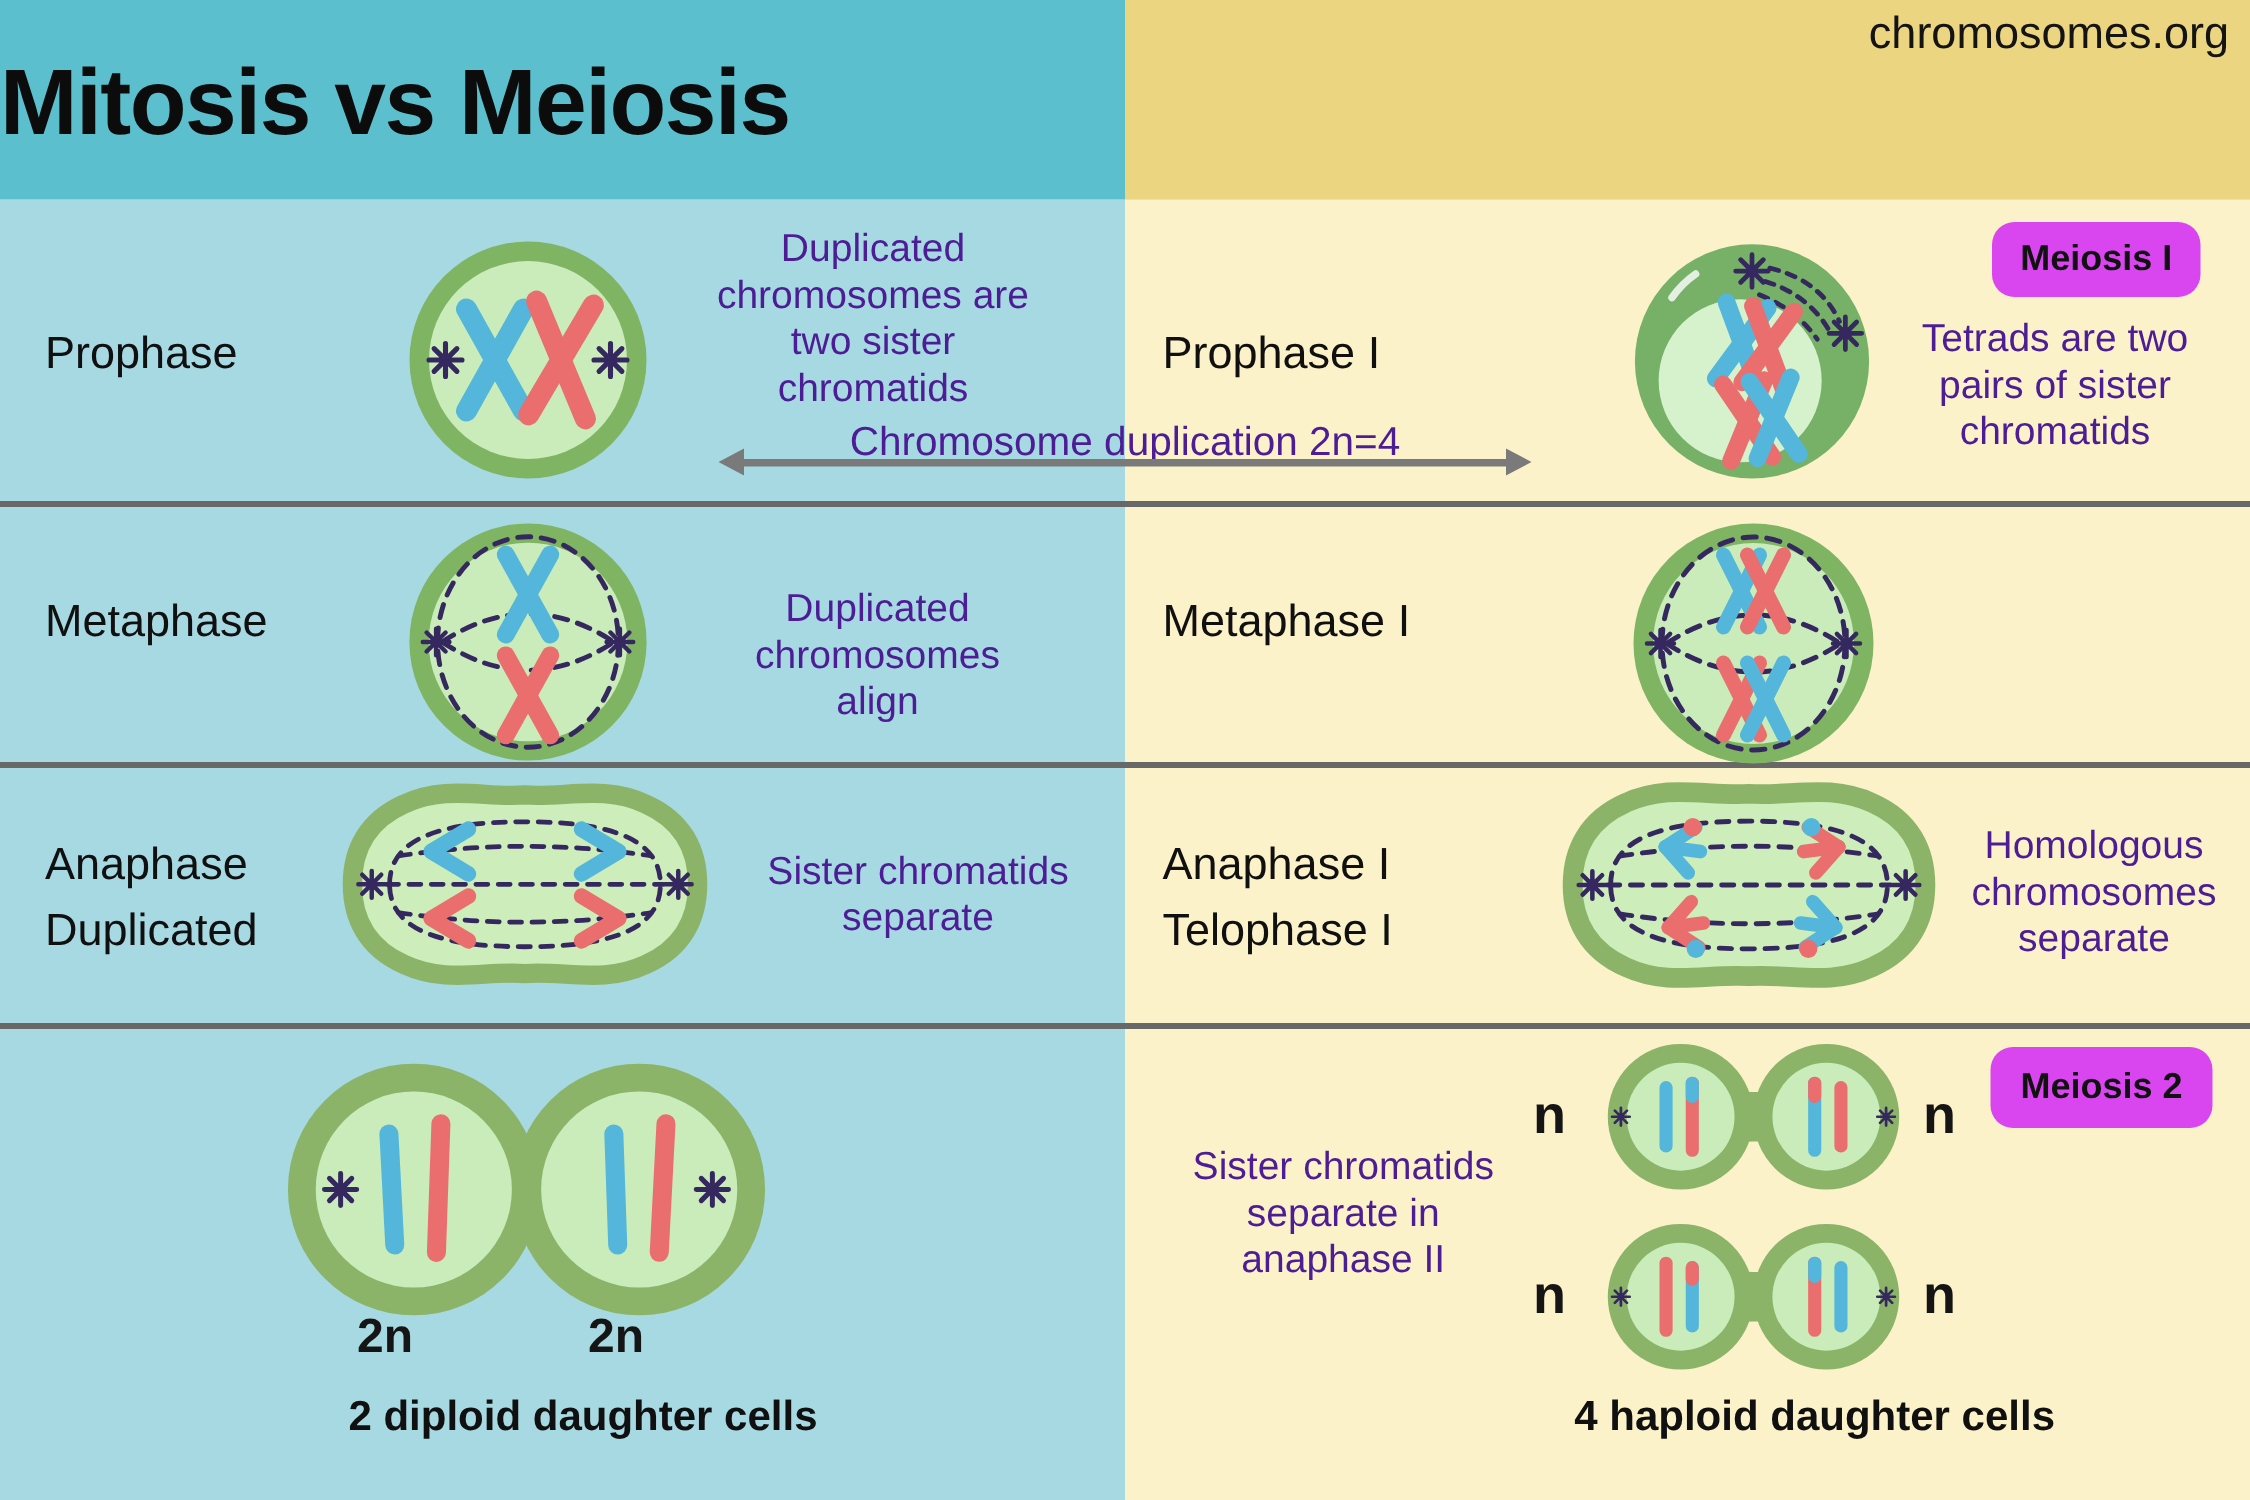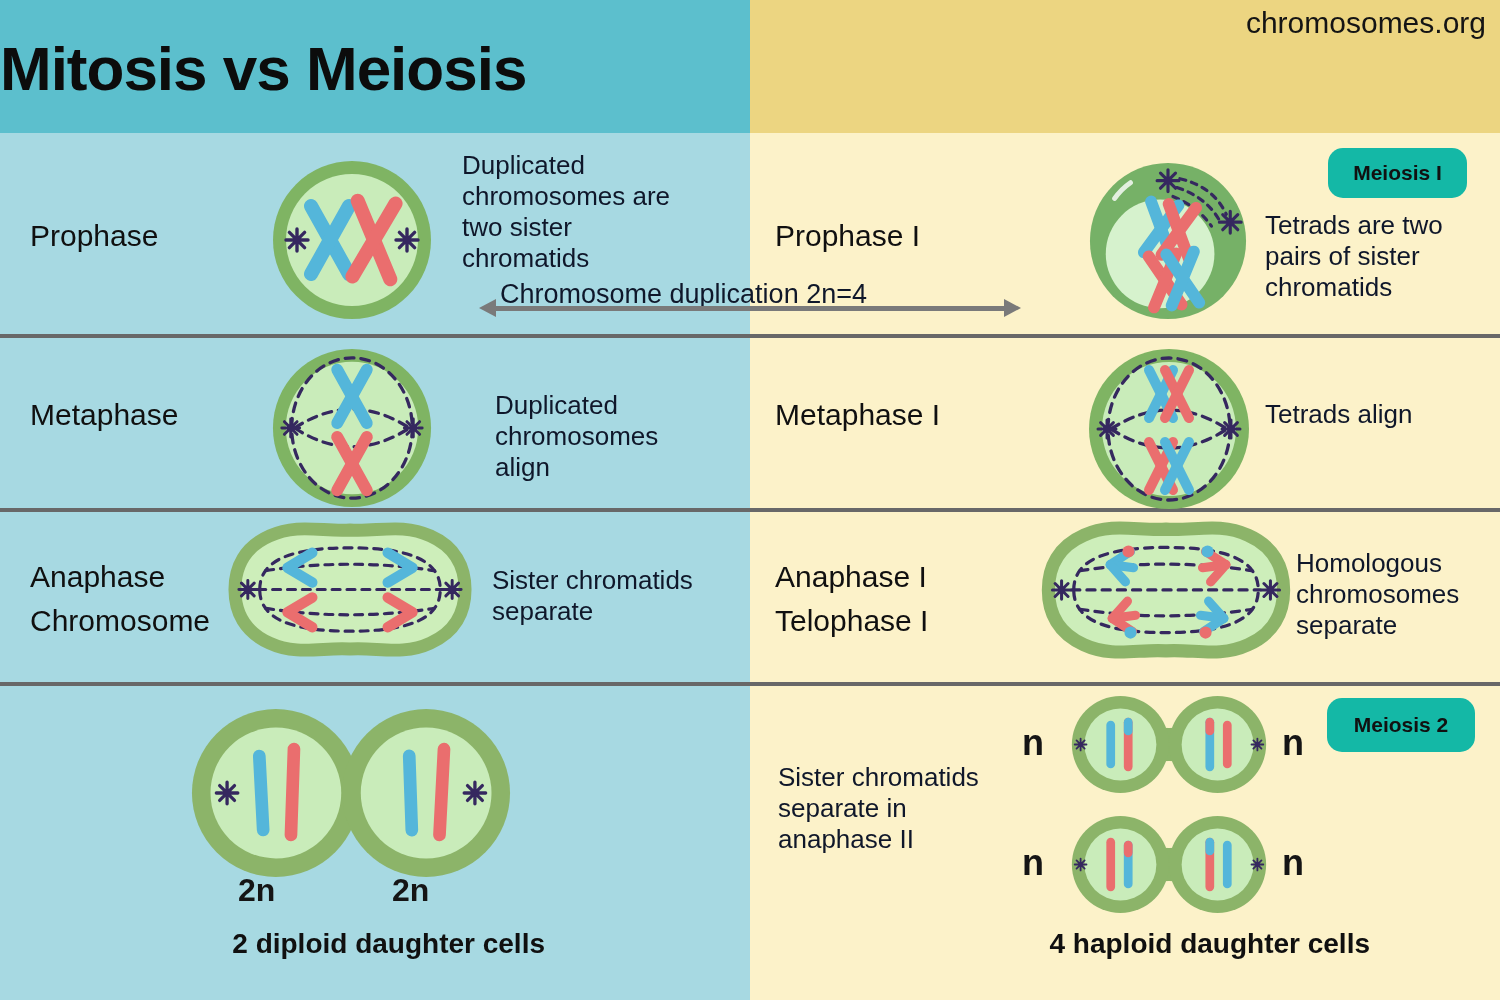--- a/index.html
+++ b/index.html
@@ -11,22 +11,22 @@
   .abs{position:absolute;}
   
   .bg-left{left:0;top:133px;width:750px;height:867px;background:#a7d9e2;}
   .bg-right{left:750px;top:133px;width:750px;height:867px;background:#fcf2c9;}
   .hdr-left{left:0;top:0;width:750px;height:133px;background:#5cbfcd;}
   .hdr-right{left:750px;top:0;width:750px;height:133px;background:#ecd581;}
   .page-title{left:0;top:33px;width:1500px;text-align:left;font-size:62px;font-weight:800;letter-spacing:-1px;color:#0c0c0c;}
   .site{right:14px;top:6px;font-size:30px;color:#141414;}
   .divider{left:0;width:1500px;height:4px;background:#686868;}
   .phase-label{font-size:30px;font-weight:400;color:#101010;line-height:1.1;}
-  .note{font-size:26px;line-height:31px;color:#0f172a;}
-  .badge{background:#14b8a6;border-radius:15px;text-align:center;font-weight:700;font-size:21px;color:#111;display:flex;align-items:center;justify-content:center;}
+  .note{font-size:26px;line-height:31px;text-align:center;color:#4c1d95;}
+  .badge{background:#d946ef;border-radius:15px;text-align:center;font-weight:700;font-size:24px;color:#111;display:flex;align-items:center;justify-content:center;}
   .caption{font-size:28px;font-weight:700;text-align:right;color:#101010;}
   .ploidy{font-size:32px;font-weight:700;}
   .nlabel{font-size:36px;font-weight:700;}
   
   .arrow-line{left:487px;top:306px;width:520px;height:5px;background:#7a7a7a;}
   .ah{width:0;height:0;border-top:9px solid transparent;border-bottom:9px solid transparent;top:299px;}
   .ah-l{left:479px;border-right:17px solid #7a7a7a;}
   .ah-r{left:1004px;border-left:17px solid #7a7a7a;}
   svg{display:block;}
 </style>
@@ -175,25 +175,24 @@
         </g>
       <g stroke="#54b6da" transform="translate(8,0)">
           <path d="M-12,-24 C-4,-8 4,8 12,24"></path>
           <path d="M12,-24 C4,-8 -4,8 -12,24"></path>
         </g>
     </g>
   </g>
 </svg>
 
 <div class="abs note" style="left:1265px;top:399px;width:215px">
-  <div>Tetrads align</div>
 </div>
 
 <div class="abs phase-label" style="left:30px;top:560px">Anaphase</div>
-<div class="abs phase-label" style="left:30px;top:604px">Chromosome</div>
+<div class="abs phase-label" style="left:30px;top:604px">Duplicated</div>
 
 <svg class="abs" style="left:226px;top:518px" width="248" height="144" viewBox="0 0 250 145">
   <path d="M44,18 C72,5 98,14 125,12 C152,14 178,5 206,18 C231,29 241,49 241,72 C241,95 231,115 206,126 C178,139 152,130 125,132 C98,130 72,139 44,126 C19,115 9,95 9,72 C9,49 19,29 44,18 Z" fill="#cdeeba" stroke="#8cb469" stroke-width="13"></path>
   <g stroke="#35285f" stroke-width="3.2" fill="none" stroke-dasharray="8 7" stroke-linecap="round">
     <path d="M34,72 C34,44 62,30 125,30 C188,30 216,44 216,72 C216,100 188,114 125,114 C62,114 34,100 34,72 Z"></path>
     <path d="M32,72 H218"></path>
     <path d="M40,53 Q125,40 210,53"></path>
     <path d="M40,91 Q125,104 210,91"></path>
   </g>
   <g stroke="#35285f" stroke-width="3" stroke-linecap="round" fill="none">

